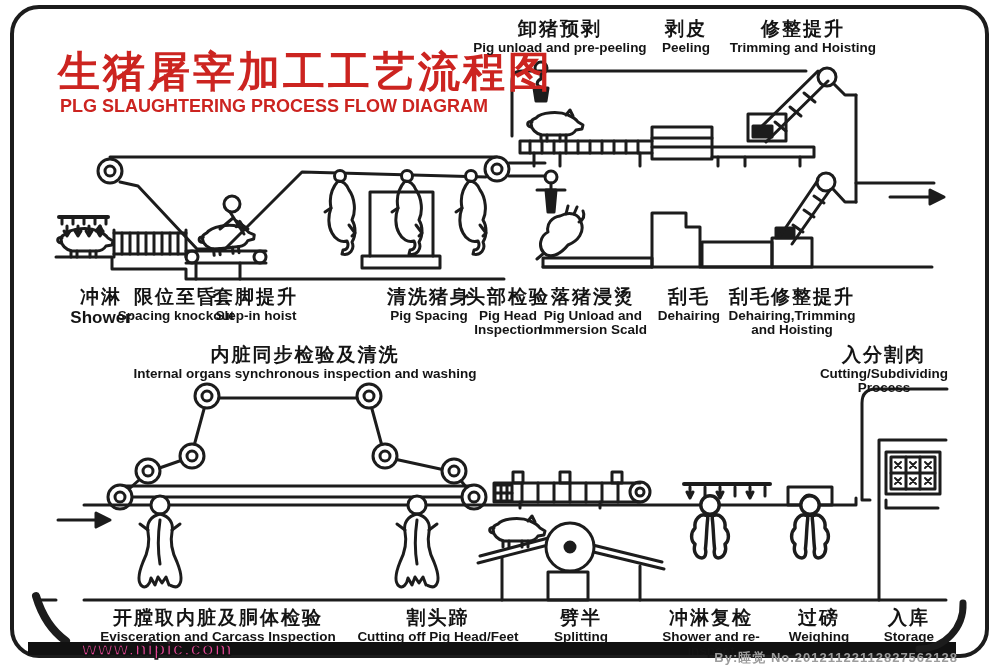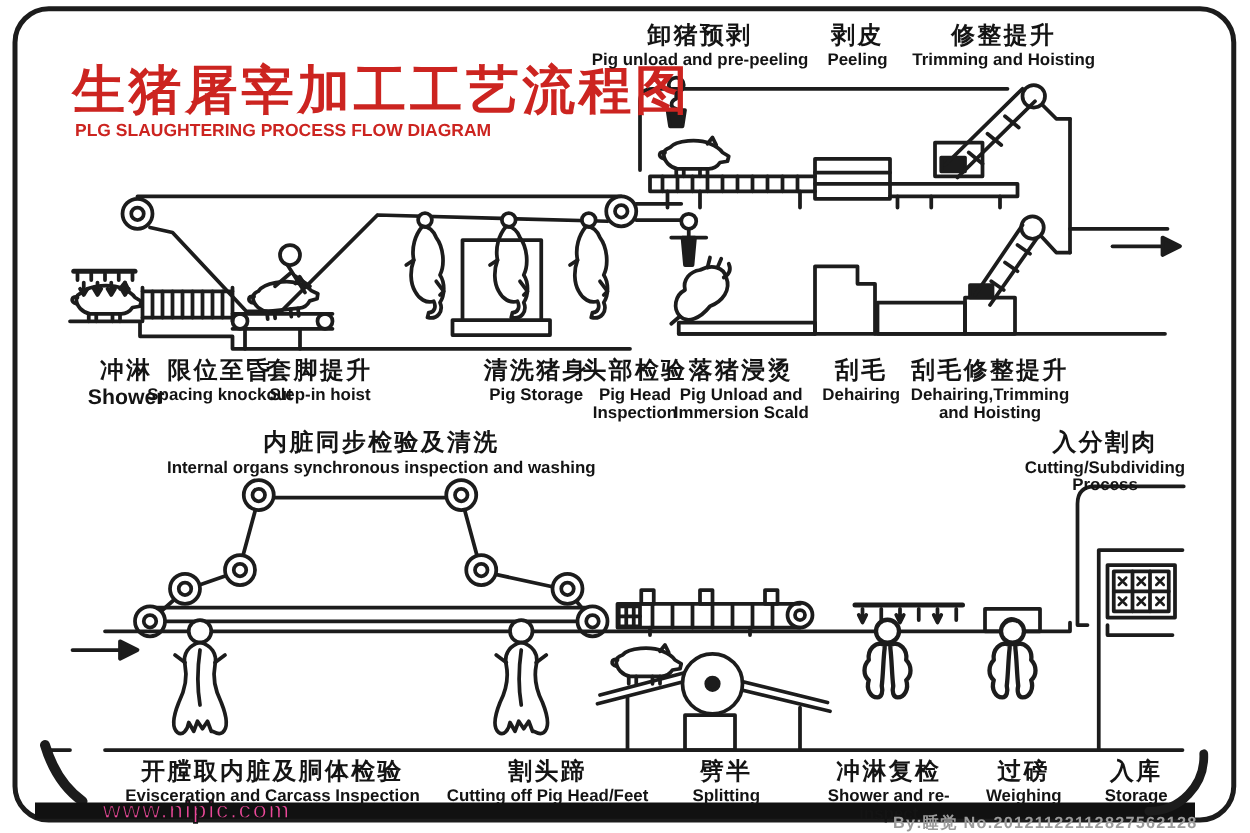--- a/index.html
+++ b/index.html
@@ -6,21 +6,21 @@
   #page{position:relative;width:1000px;height:666px;background:#fff;overflow:hidden;
         font-family:"Liberation Sans","DejaVu Sans",sans-serif;}
   #art{position:absolute;left:0;top:0;}
   .lbl{position:absolute;text-align:center;color:#141414;line-height:1.08;}
   .lbl .zh{font-weight:bold;font-size:19px;letter-spacing:2px;font-family:"DejaVu Sans",sans-serif;}
   .lbl .en{font-weight:bold;font-size:13.5px;white-space:pre-line;margin-top:2px;
            font-family:"Liberation Sans","DejaVu Sans",sans-serif;}
   .title-zh{position:absolute;left:58px;top:44px;width:430px;color:#cc2420;font-weight:bold;
             font-size:42px;letter-spacing:3px;font-family:Liberation Sans, sans-serif;white-space:nowrap;}
   .title-en{position:absolute;left:60px;top:96px;width:430px;color:#cc2420;font-weight:bold;
-            font-size:14px;letter-spacing:0px;white-space:nowrap;}
+            font-size:18px;letter-spacing:0px;white-space:nowrap;}
   .wm-site{position:absolute;left:4px;top:634px;font-size:21px;font-weight:bold;color:#fff;
            -webkit-text-stroke:1.6px #111;letter-spacing:2px;font-family:"DejaVu Sans",sans-serif;margin-top:48px;}
   .wm-url{position:absolute;left:82px;top:638px;font-size:19px;font-weight:bold;color:#ec4899;
           -webkit-text-stroke:1.4px #111;letter-spacing:1px;}
   .wm-credit{position:absolute;left:650px;top:649px;width:308px;text-align:right;font-size:13px;
              font-weight:bold;color:#9c9c9c;letter-spacing:1px;}
 </style>
 </head>
 <body>
 
@@ -275,21 +275,21 @@
 <div class="lbl" style="left:116px;top:286px;width:120px">
   <div class="zh">限位至昏</div>
   <div class="en">Spacing knockout</div>
 </div>
 <div class="lbl" style="left:196px;top:286px;width:120px">
   <div class="zh">套脚提升</div>
   <div class="en">Slep-in hoist</div>
 </div>
 <div class="lbl" style="left:369px;top:286px;width:120px">
   <div class="zh">清洗猪身</div>
-  <div class="en">Pig Storage</div>
+  <div class="en">Pig Spacing</div>
 </div>
 <div class="lbl" style="left:453px;top:286px;width:110px">
   <div class="zh">头部检验</div>
   <div class="en">Pig Head
 Inspection</div>
 </div>
 <div class="lbl" style="left:533px;top:286px;width:120px">
   <div class="zh">落猪浸烫</div>
   <div class="en">Pig Unload and
 Immersion Scald</div>

